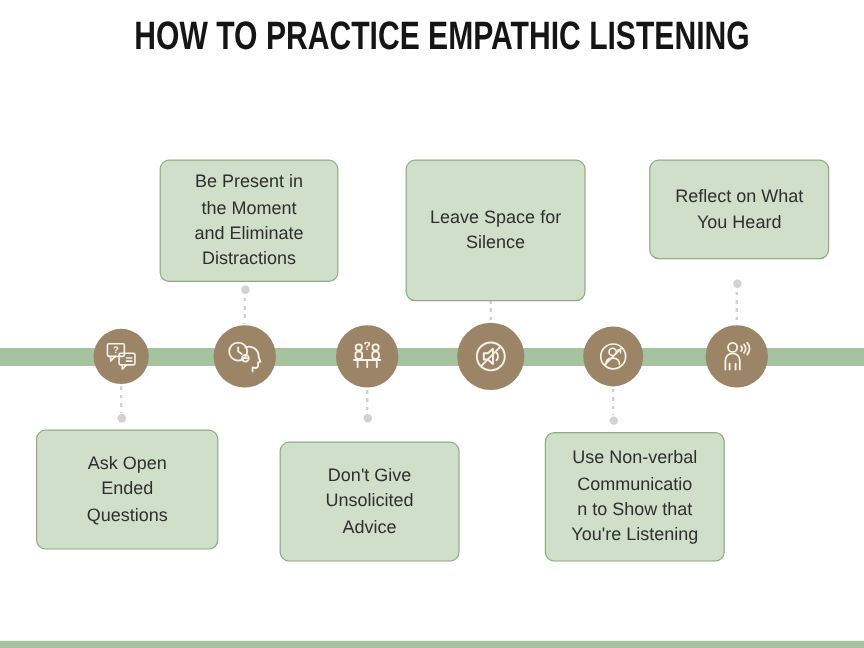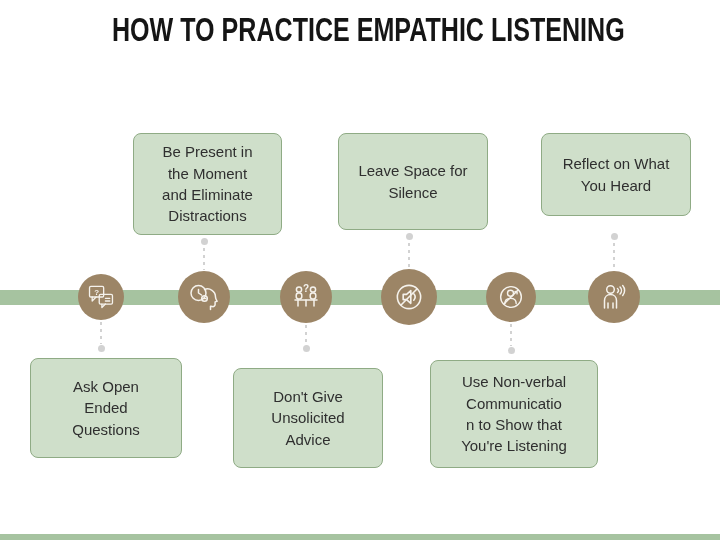--- a/index.html
+++ b/index.html
@@ -160,26 +160,26 @@
 and Eliminate
 Distractions</div>
   </div>
 
   <div class="box" style="left:233px;top:368px;width:150px;height:100px">
     <div class="label">Don't Give
 Unsolicited
 Advice</div>
   </div>
 
-  <div class="box" style="left:338px;top:133px;width:150px;height:97px">
+  <div class="box" style="left:338px;top:133px;width:150px;height:118px">
     <div class="label">Leave Space for
 Silence</div>
   </div>
 
-  <div class="box" style="left:430px;top:360px;width:168px;height:108px">
+  <div class="box" style="left:454px;top:360px;width:150px;height:108px">
     <div class="label">Use Non-verbal
 Communicatio
 n to Show that
 You're Listening</div>
   </div>
 
   <div class="box" style="left:541px;top:133px;width:150px;height:83px">
     <div class="label">Reflect on What
 You Heard</div>
   </div>

